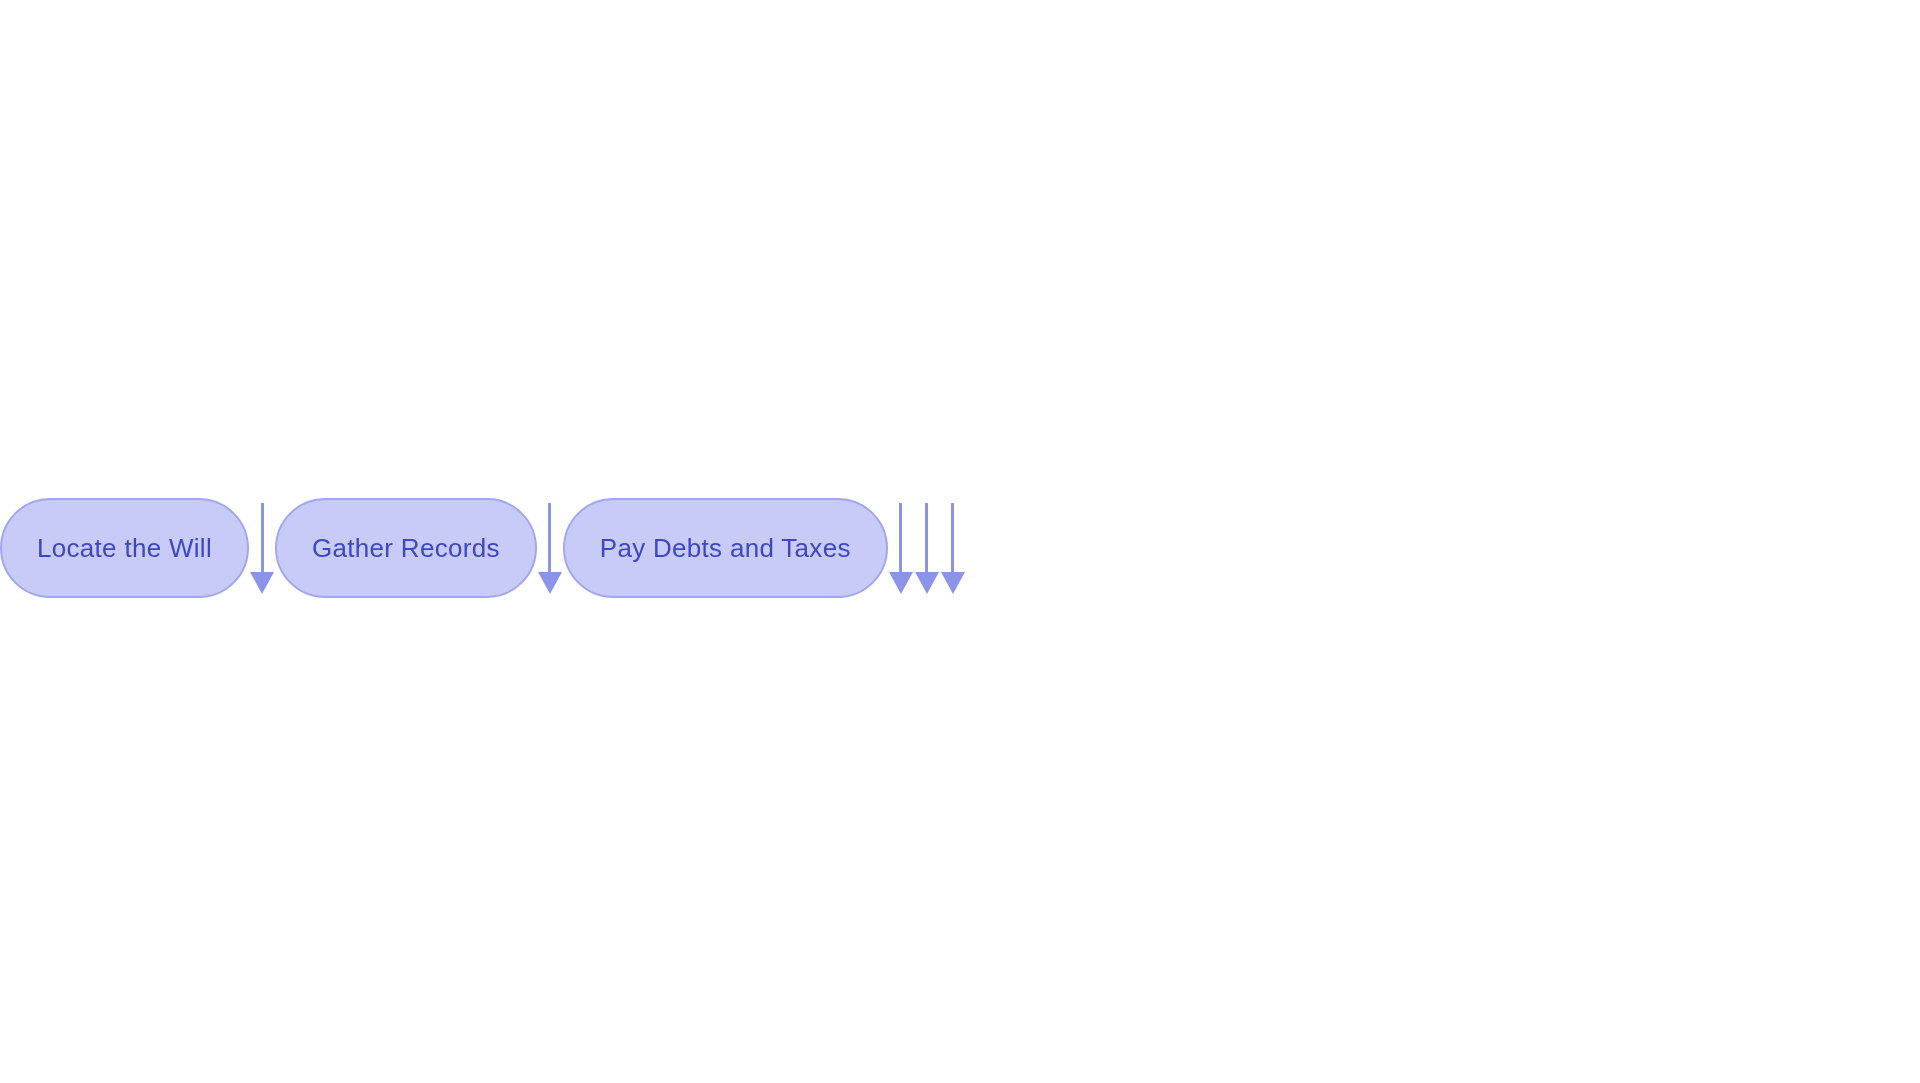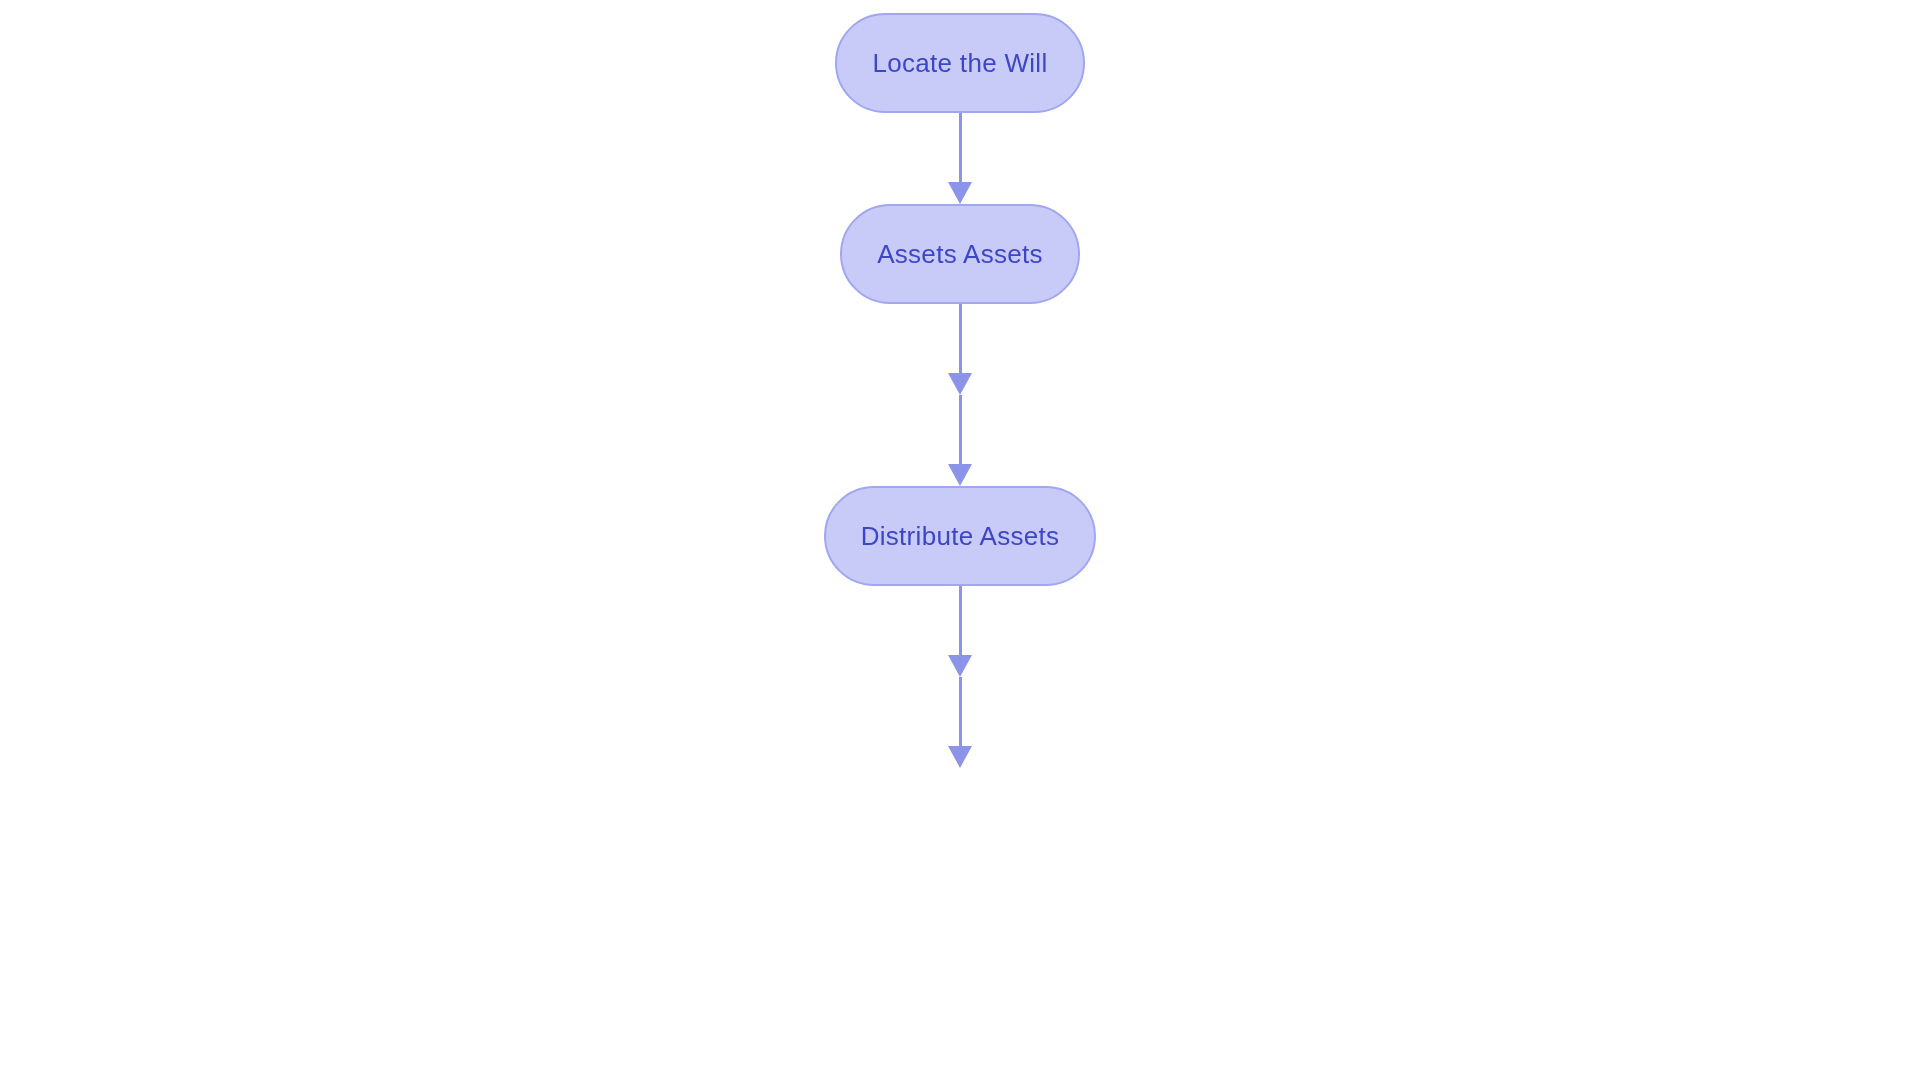--- a/index.html
+++ b/index.html
@@ -22,21 +22,21 @@
     overflow: hidden;
     position: relative;
   }
   .flow {
     position: absolute;
     left: 0;
     top: 0;
     width: 100%;
     height: 100%;
     display: flex;
-    flex-direction: column;
+    flex-direction: row;
     align-items: center;
     padding-top: 13px;
   }
   .node {
     height: 100px;
     min-width: 240px;
     padding: 0 35px;
     border-radius: 50px;
     background: var(--node-fill);
     border: 2px solid var(--node-border);
@@ -84,37 +84,37 @@
   <div class="node">
     <span>Locate the Will</span>
   </div>
 
   <div class="arrow">
     <div class="shaft"></div>
     <div class="head"></div>
   </div>
 
   <div class="node">
-    <span>Assets Assets</span>
+    <span>Gather Records</span>
   </div>
 
   <div class="arrow">
     <div class="shaft"></div>
     <div class="head"></div>
   </div>
 
+  <div class="node">
+    <span>Pay Debts and Taxes</span>
+  </div>
 
   <div class="arrow">
     <div class="shaft"></div>
     <div class="head"></div>
   </div>
 
-  <div class="node">
-    <span>Distribute Assets</span>
-  </div>
 
   <div class="arrow">
     <div class="shaft"></div>
     <div class="head"></div>
   </div>
 
 
   <div class="arrow">
     <div class="shaft"></div>
     <div class="head"></div>

